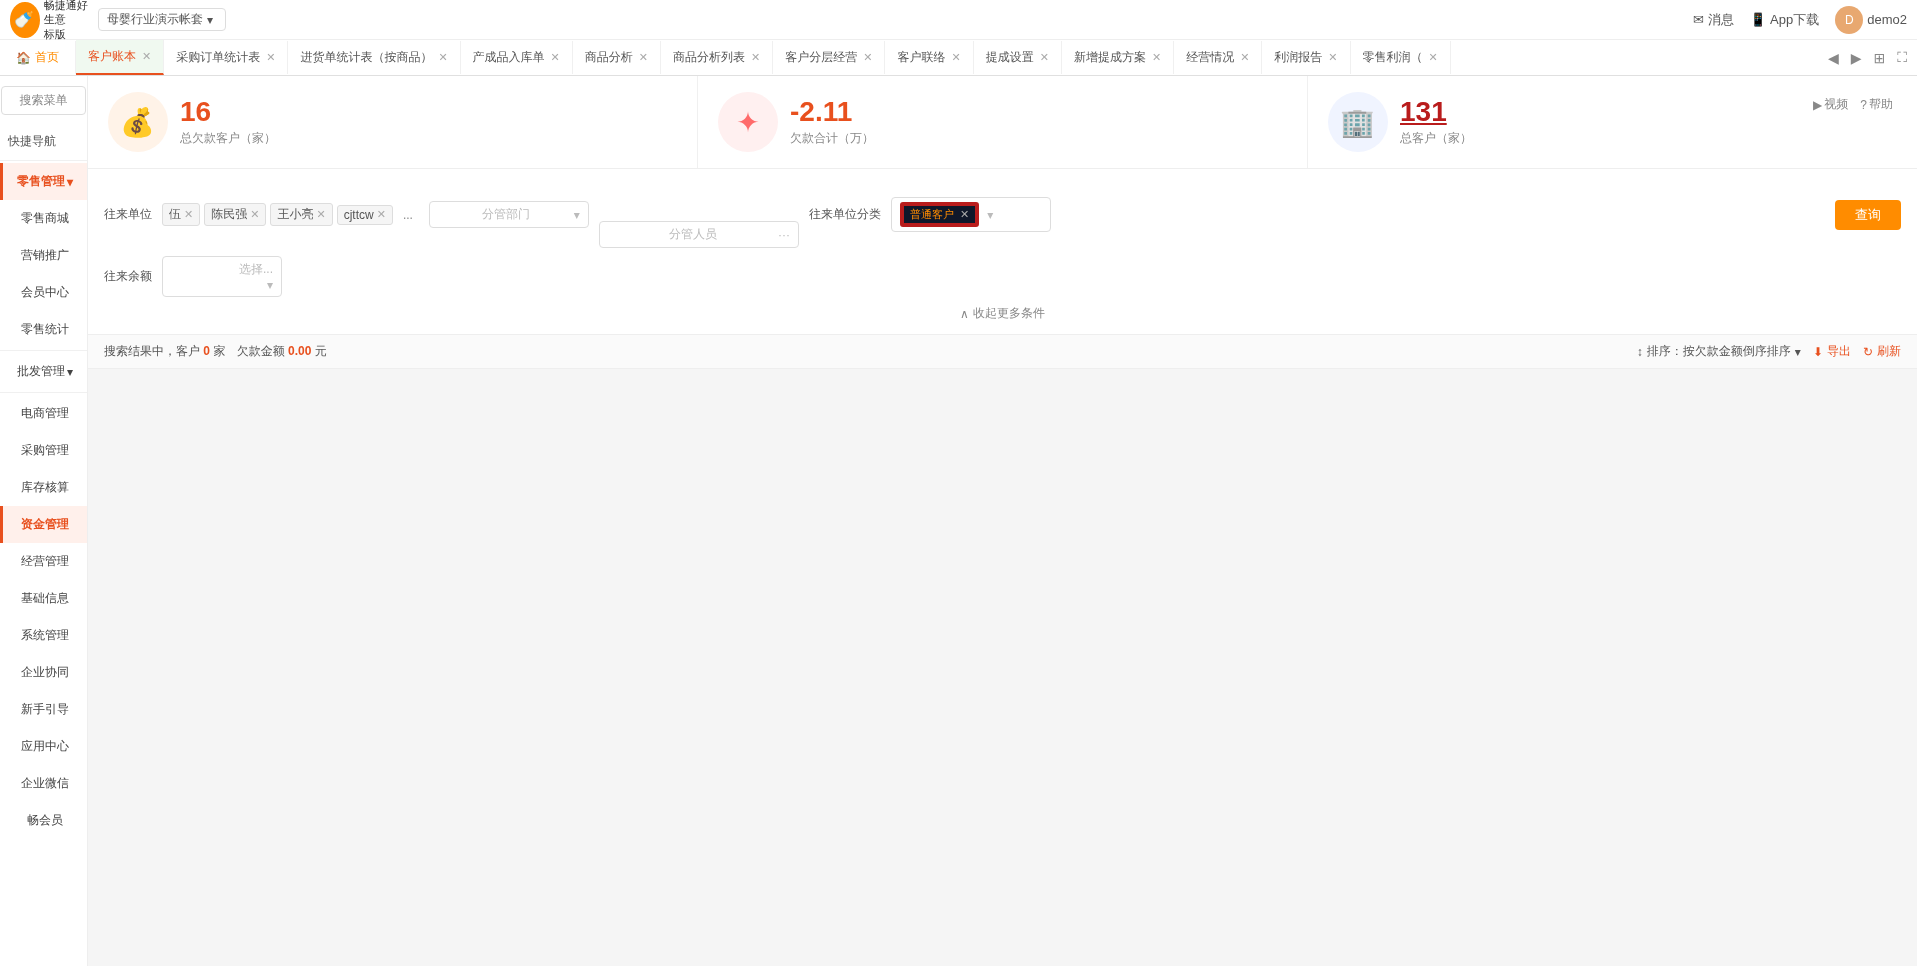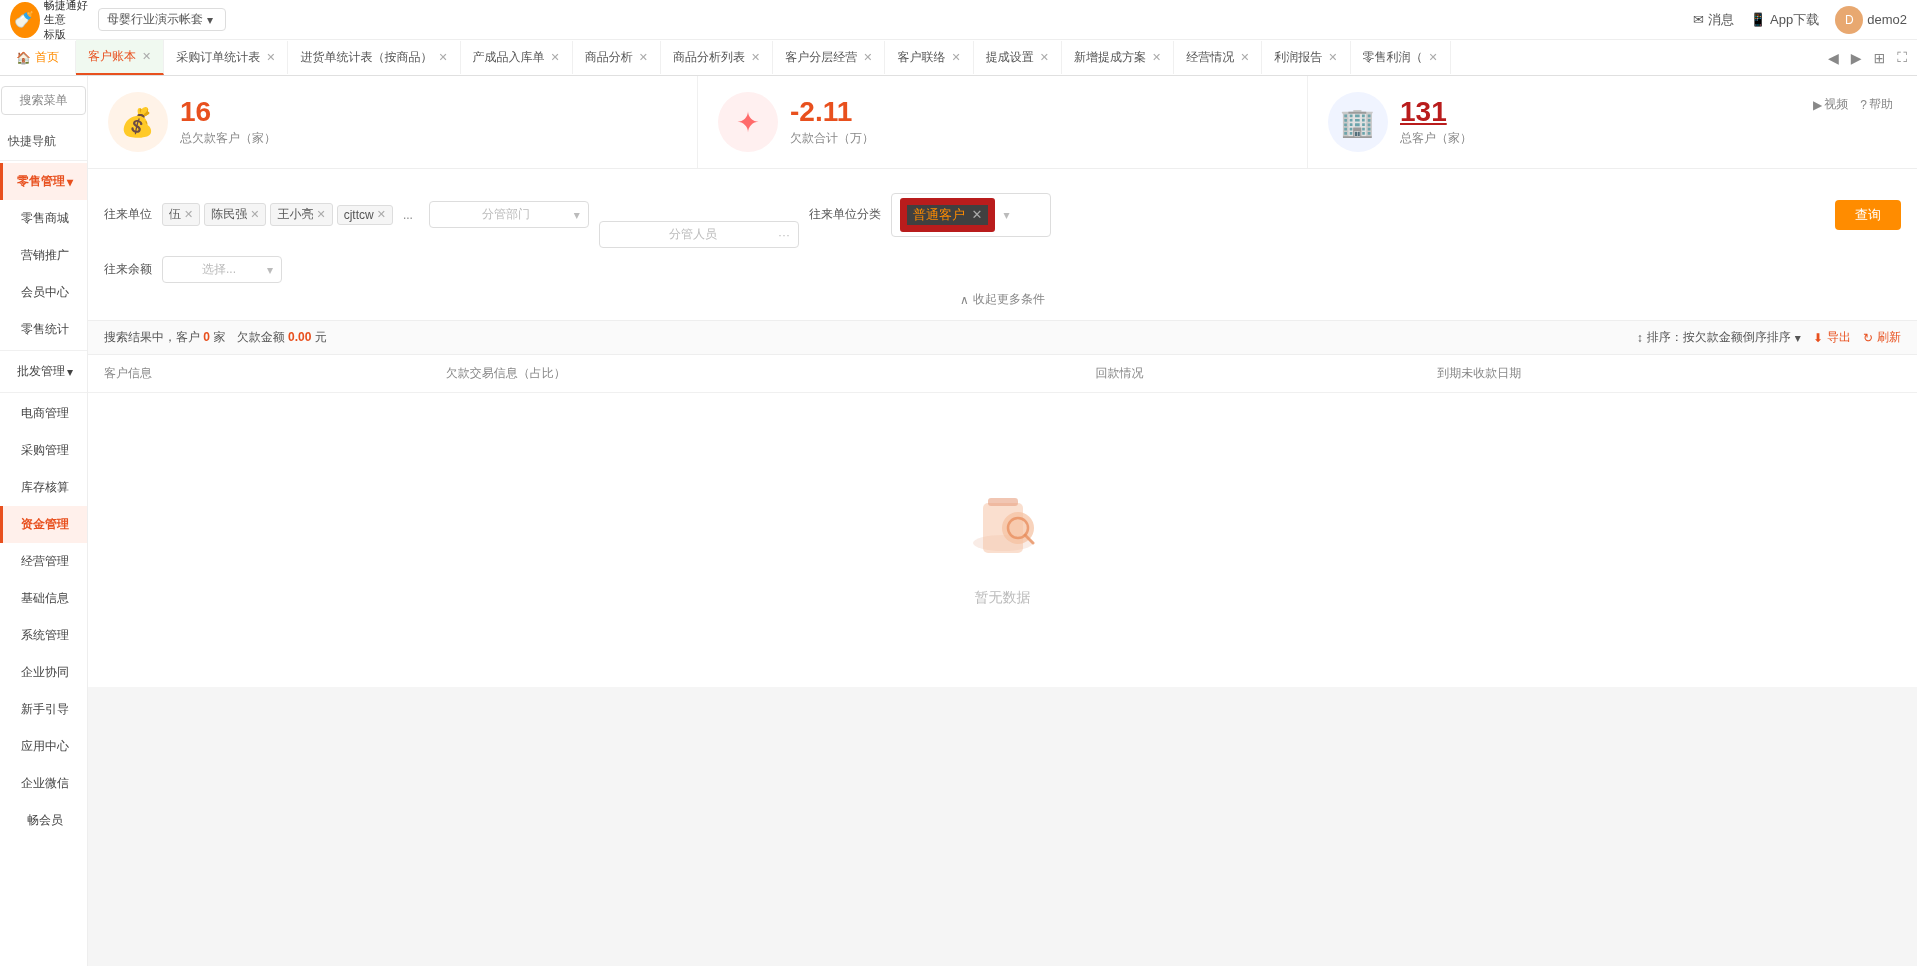--- a/index.html
+++ b/index.html
@@ -86,21 +86,21 @@
     
     .data-table { width: 100%; border-collapse: collapse; background: #fff; }
     .data-table th { padding: 10px 16px; text-align: left; font-size: 12px; color: #888; font-weight: normal; border-bottom: 1px solid #f0f0f0; background: #fff; }
 
     
     .empty-state { display: flex; flex-direction: column; align-items: center; justify-content: center; padding: 80px 0; }
     .empty-icon { width: 100px; height: 100px; margin-bottom: 16px; }
     .empty-text { font-size: 14px; color: #bbb; }
 
     
-    .customer-tag { background: #404040; color: #ff8c00; border: 7px solid #b91c1c; border-radius: 3px; padding: 1px 6px; font-size: 13px; }
+    .customer-tag { background: #0f172a; color: #ff8c00; border: 4px solid #b91c1c; border-radius: 3px; padding: 1px 6px; font-size: 11px; }
   </style>
 </head>
 <body>
 
 <div class="top-header">
   <div class="logo-area">
     <div class="logo-icon">🍼</div>
     <div class="logo-text">
       <div>畅捷通好生意</div>
       <div>标版</div>
@@ -316,21 +316,21 @@
             <span style="margin-left:3px; cursor:pointer; color:#aaa;">✕</span>
           </span>
           <span style="margin-left:8px; color:#bbb;">▾</span>
         </div>
 
         <button class="query-btn">查询</button>
       </div>
 
       <div class="filter-row-2">
         <span class="filter-label">往来余额</span>
-        <div class="filter-dropdown" style="min-width:120px;">
+        <div class="filter-dropdown" style="min-width:120px;flex-direction:column;">
           <span style="color:#bbb;">选择...</span>
           <span>▾</span>
         </div>
       </div>
 
       <div style="display:flex; justify-content:center; margin-top:8px;">
         <div class="collapse-btn">
           <span>∧</span>
           <span>收起更多条件</span>
         </div>
@@ -357,42 +357,17 @@
           <span>导出</span>
         </div>
         <div class="result-refresh">
           <span>↻</span>
           <span>刷新</span>
         </div>
       </div>
     </div>
 
     <div style="background:#fff; overflow:auto;">
-      <table class="data-table">
-        <thead>
-          <tr>
-            <th>客户信息</th>
-            <th>欠款交易信息（占比）</th>
-            <th>回款情况</th>
-            <th>到期未收款日期</th>
-          </tr>
-        </thead>
-        <tbody>
-        </tbody>
-      </table>
-
-      <div class="empty-state">
-        <div class="empty-icon">
-          <svg viewBox="0 0 100 100" width="100" height="100">
-            <ellipse cx="50" cy="70" rx="30" ry="8" fill="#f0d0c0" opacity="0.4"></ellipse>
-            <rect x="30" y="30" width="40" height="50" rx="5" fill="#f5c0a0" opacity="0.5"></rect>
-            <rect x="35" y="25" width="30" height="8" rx="3" fill="#e8a080" opacity="0.6"></rect>
-            <circle cx="65" cy="55" r="16" fill="#f5c0a0" opacity="0.7"></circle>
-            <circle cx="65" cy="55" r="10" fill="none" stroke="#e89060" stroke-width="2.5" opacity="0.8"></circle>
-            <line x1="72" y1="62" x2="80" y2="70" stroke="#e89060" stroke-width="3" stroke-linecap="round" opacity="0.8"></line>
-          </svg>
-        </div>
-        <div class="empty-text">暂无数据</div>
-      </div>
+
     </div>
 
   </div>
 </div>
 
 </body></html>

